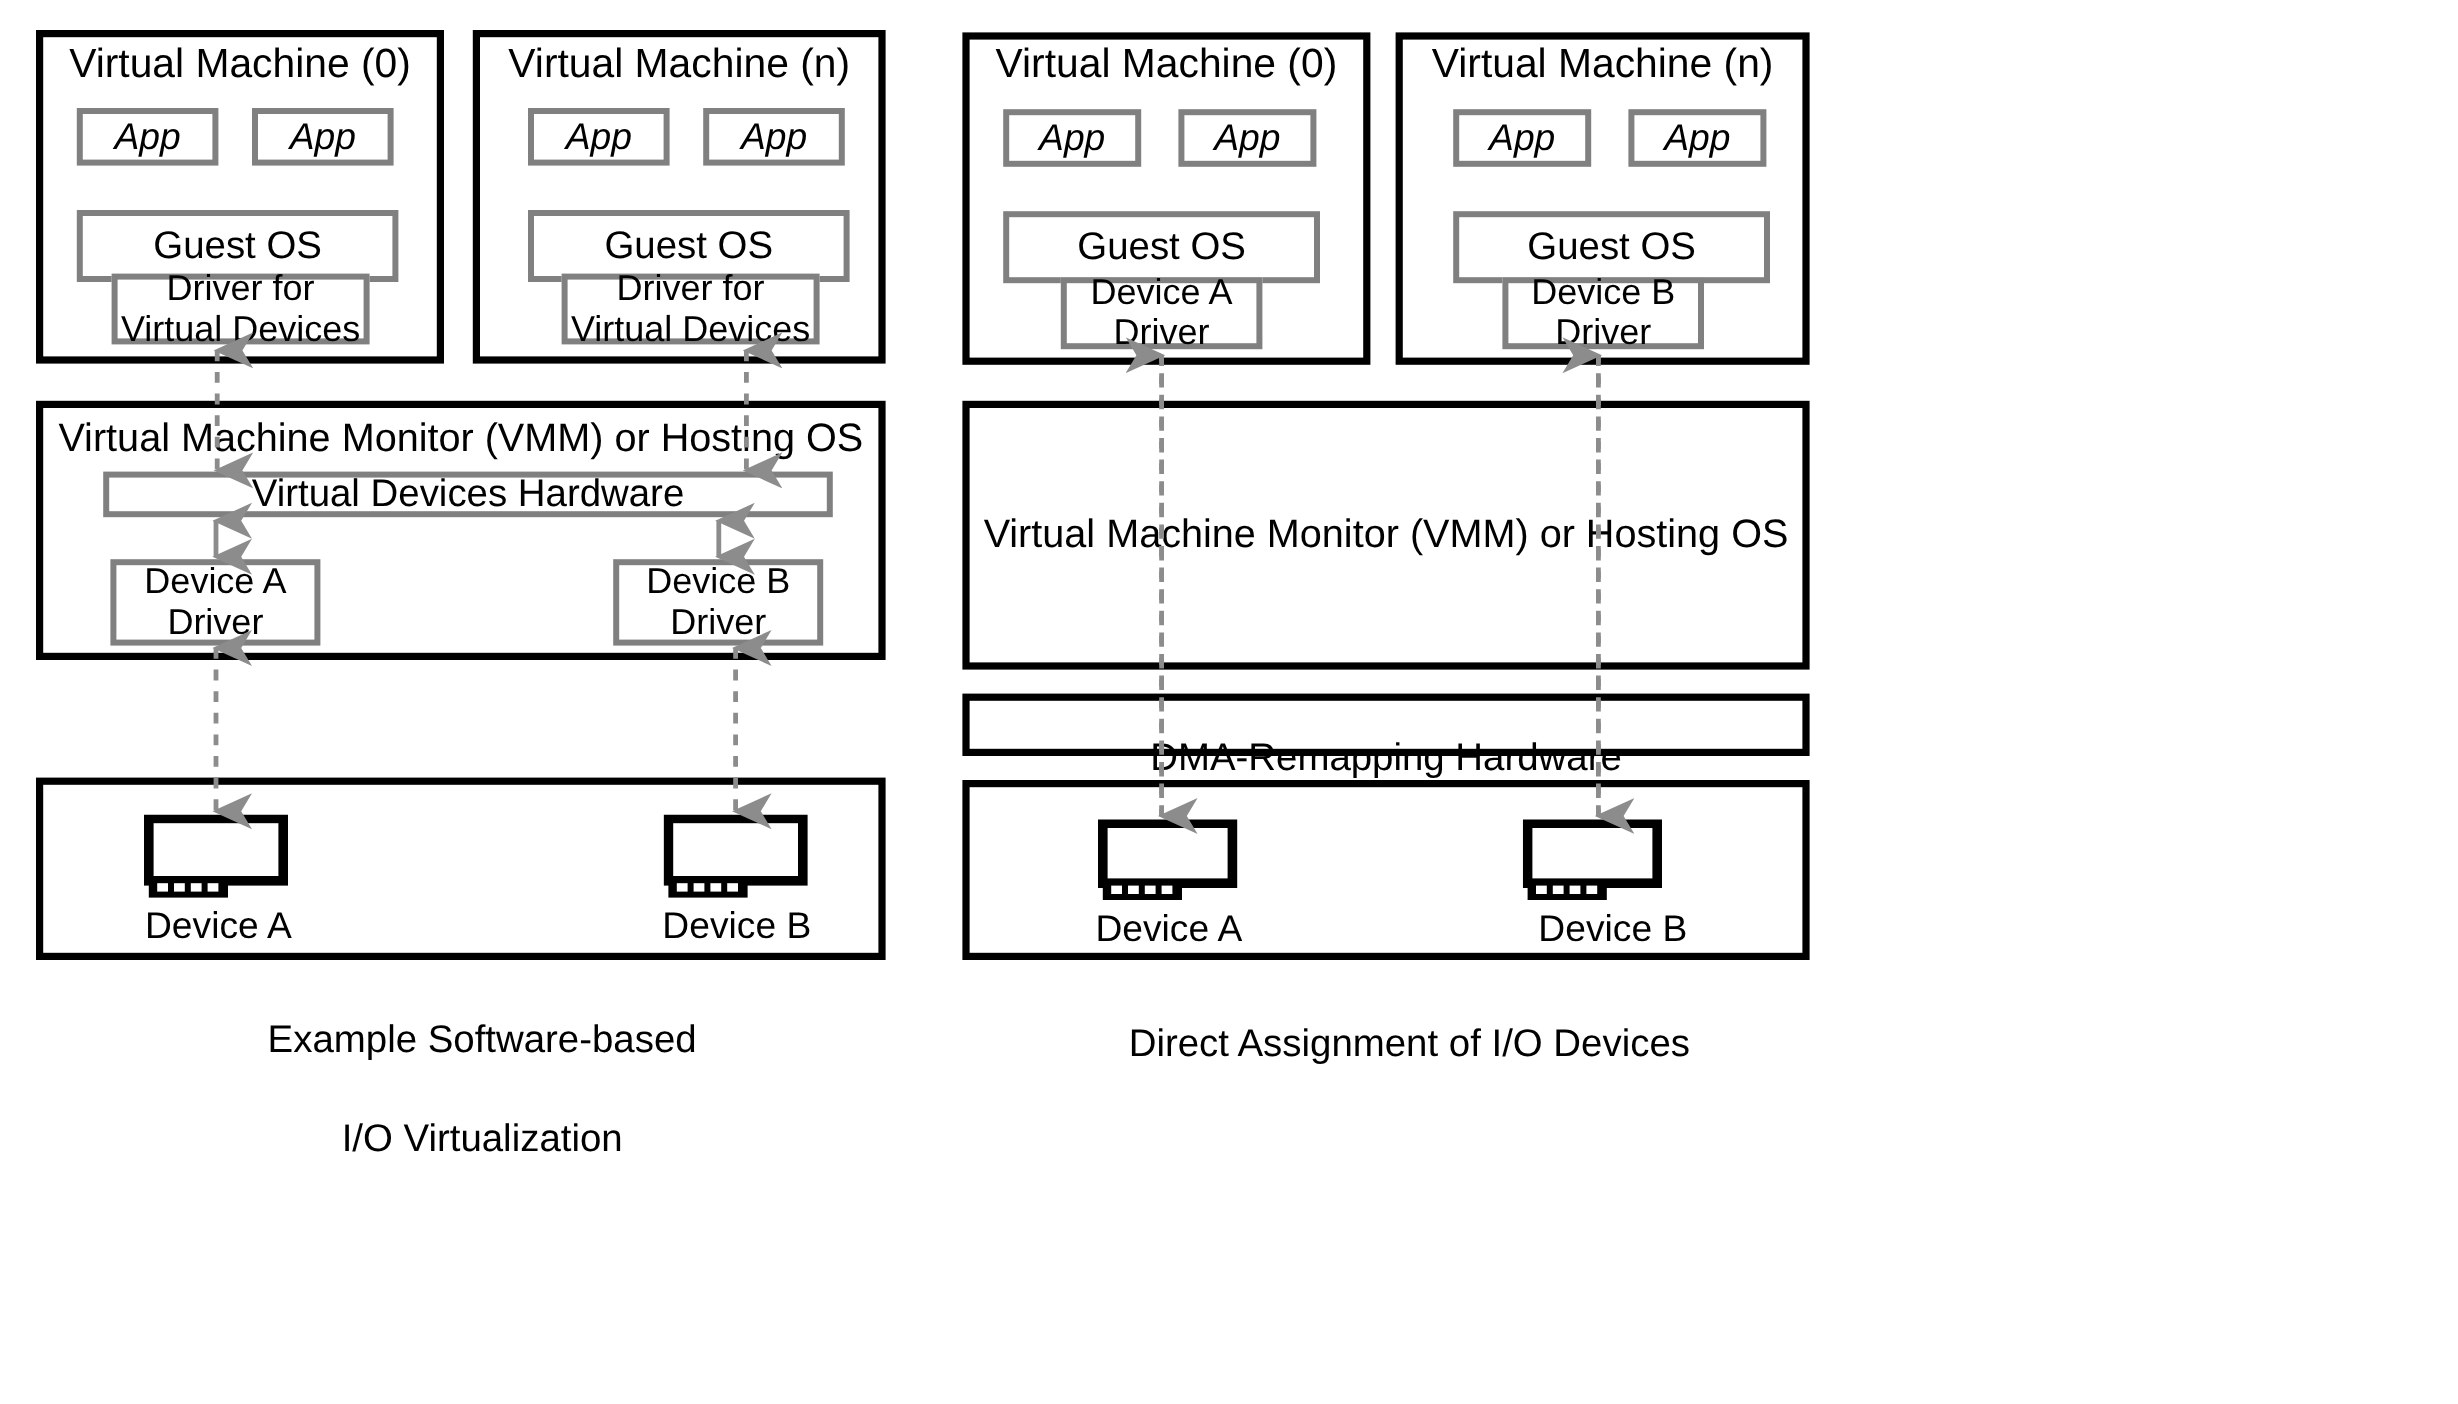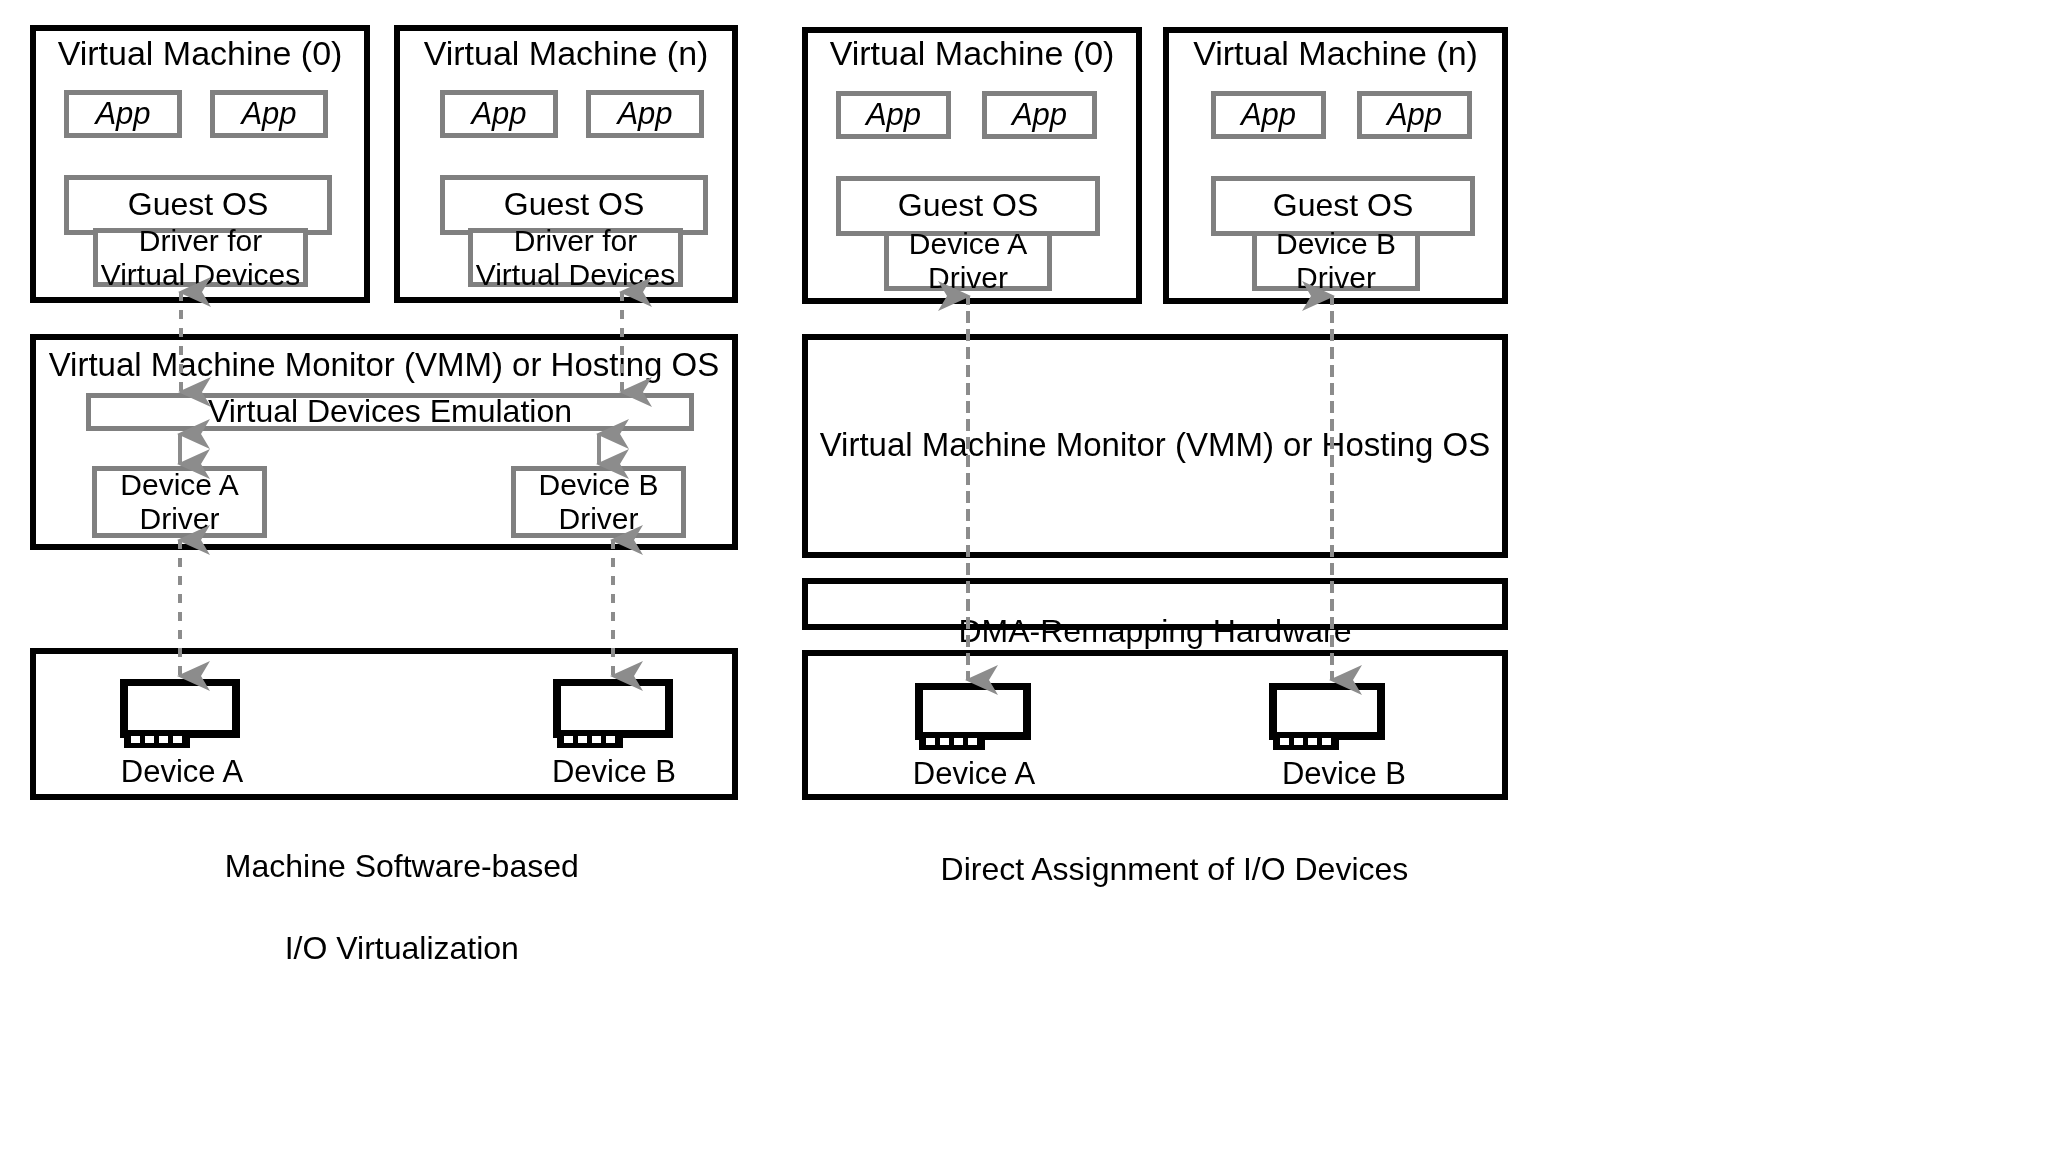--- a/index.html
+++ b/index.html
@@ -54,21 +54,21 @@
   <div class="gbox guest-t" style="left:440px;top:155px;width:268px;height:60px;">Guest OS</div>
   <div class="gbox drv-t" style="left:468px;top:228px;width:215px;height:59px;">
     <span>
       <span>Driver for</span><br>
       <span>Virtual Devices</span>
     </span>
   </div>
 
   <div class="hbox" style="left:30px;top:334px;width:708px;height:216px;"></div>
   <div class="lbl vmm-t" style="left:30px;top:346px;width:708px;">Virtual Machine Monitor (VMM) or Hosting OS</div>
-  <div class="gbox vde-t" style="left:86px;top:393px;width:608px;height:38px;">Virtual Devices Emulation</div>
+  <div class="gbox vde-t" style="left:86px;top:393px;width:608px;height:38px;">Virtual Devices Hardware</div>
   <div class="gbox drv-t" style="left:92px;top:466px;width:175px;height:72px;">
     <span>
       <span>Device A</span><br>
       <span>Driver</span>
     </span>
   </div>
   <div class="gbox drv-t" style="left:511px;top:466px;width:175px;height:72px;">
     <span>
       <span>Device B</span><br>
       <span>Driver</span>
@@ -91,21 +91,21 @@
     <rect x="4" y="3" width="112" height="52" fill="#fff" stroke="#000" stroke-width="8"></rect>
     <rect x="4" y="52" width="66" height="17" fill="#000"></rect>
     <rect x="11" y="57" width="9" height="7" fill="#fff"></rect>
     <rect x="25" y="57" width="9" height="7" fill="#fff"></rect>
     <rect x="39" y="57" width="9" height="7" fill="#fff"></rect>
     <rect x="53" y="57" width="9" height="7" fill="#fff"></rect>
   </svg>
   <div class="lbl dev-t" style="left:492px;top:754px;width:244px;">Device B</div>
 
   <div class="lbl cap-t" style="left:150px;top:805px;width:468px;">
-    <span>Machine Software-based</span><br>
+    <span>Example Software-based</span><br>
     <span>I/O Virtualization</span>
   </div>
 
   <div class="hbox" style="left:802px;top:27px;width:340px;height:277px;"></div>
   <div class="lbl vm-title" style="left:802px;top:34px;width:340px;">Virtual Machine (0)</div>
   <div class="gbox app-t" style="left:836px;top:91px;width:115px;height:48px;">App</div>
   <div class="gbox app-t" style="left:982px;top:91px;width:115px;height:48px;">App</div>
   <div class="gbox guest-t" style="left:836px;top:156px;width:264px;height:60px;">Guest OS</div>
   <div class="gbox drv-t" style="left:884px;top:231px;width:168px;height:60px;">
     <span>

